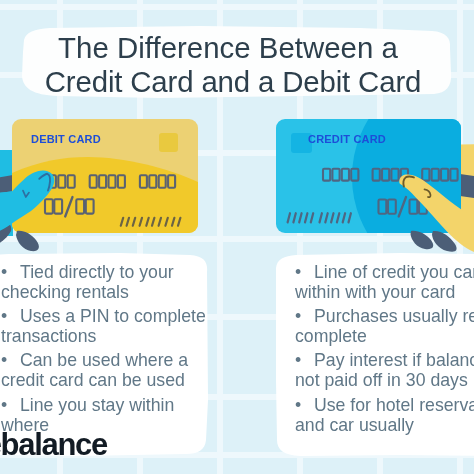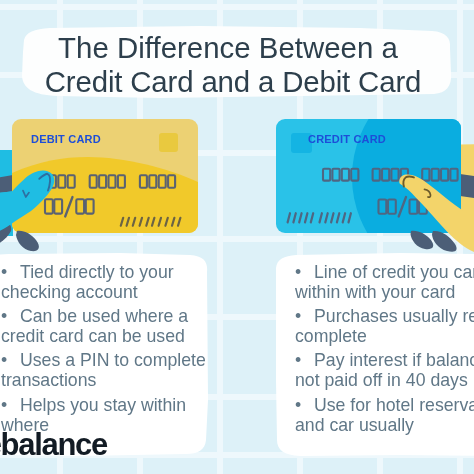--- a/index.html
+++ b/index.html
@@ -216,47 +216,47 @@
   <svg class="layer" width="474" height="474" viewBox="0 0 474 474">
     <path d="M-20,262 C-18,256 -10,254 20,254 L120,253 L190,255 C204,256 208,262 207,272
              L208,400 L206,440 C205,450 198,454 186,454 L80,456 L0,455 L-20,456 Z" fill="#ffffff"></path>
     <path d="M276,268 C277,259 284,256 296,255 L400,253 L480,254 L494,256 L494,456
              L400,455 L300,456 C284,455 277,450 277,440 L276,380 Z" fill="#ffffff"></path>
   </svg>
 
   <div class="col colL">
       <div class="li">
         <div class="ln"><span class="bl">•</span><span>Tied directly to your</span></div>
-        <div class="ln"><span>checking account</span></div>
+        <div class="ln"><span>checking rentals</span></div>
+      </div>
+      <div class="li">
+        <div class="ln"><span class="bl">•</span><span>Uses a PIN to complete</span></div>
+        <div class="ln"><span>transactions</span></div>
       </div>
       <div class="li">
         <div class="ln"><span class="bl">•</span><span>Can be used where a</span></div>
         <div class="ln"><span>credit card can be used</span></div>
       </div>
       <div class="li">
-        <div class="ln"><span class="bl">•</span><span>Uses a PIN to complete</span></div>
-        <div class="ln"><span>transactions</span></div>
-      </div>
-      <div class="li">
-        <div class="ln"><span class="bl">•</span><span>Helps you stay within</span></div>
+        <div class="ln"><span class="bl">•</span><span>Line you stay within</span></div>
         <div class="ln"><span>where</span></div>
       </div>
     </div>
   <div class="col colR">
       <div class="li">
         <div class="ln"><span class="bl">•</span><span>Line of credit you can</span></div>
         <div class="ln"><span>within with your card</span></div>
       </div>
       <div class="li">
         <div class="ln"><span class="bl">•</span><span>Purchases usually require</span></div>
         <div class="ln"><span>complete</span></div>
       </div>
       <div class="li">
         <div class="ln"><span class="bl">•</span><span>Pay interest if balance</span></div>
-        <div class="ln"><span>not paid off in 40 days</span></div>
+        <div class="ln"><span>not paid off in 30 days</span></div>
       </div>
       <div class="li">
         <div class="ln"><span class="bl">•</span><span>Use for hotel reservations</span></div>
         <div class="ln"><span>and car usually</span></div>
       </div>
     </div>
 
   <div class="logo">thebalance</div>
 </div>
 

